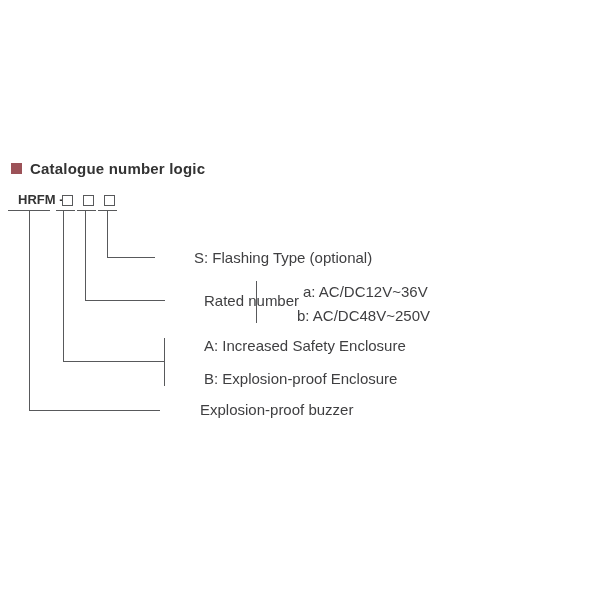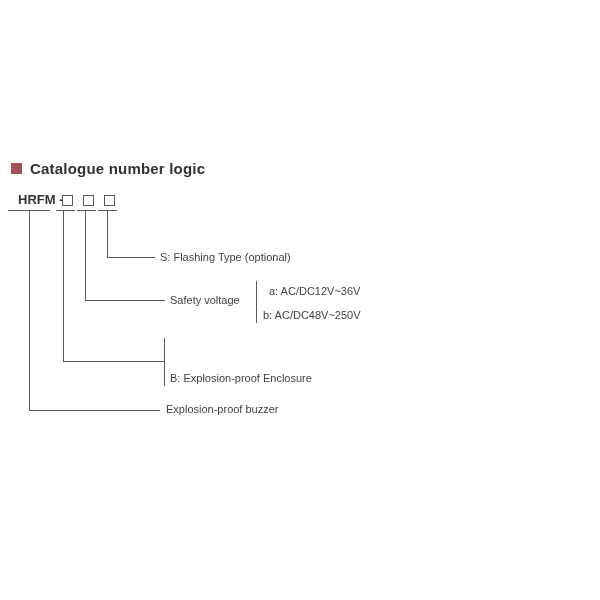--- a/index.html
+++ b/index.html
@@ -58,24 +58,25 @@
     height: 1px;
     background: var(--line, #58595b);
   }
   .vline {
     position: absolute;
     width: 1px;
     background: var(--line, #58595b);
   }
   .lbl {
     position: absolute;
-    font-size: 11px;
+    font-size: 15px;
     color: var(--text, #3f3f41);
     line-height: 15px;
     white-space: nowrap;
+    margin-left: 34px;
   }
 </style>
 </head>
 <body>
 
 <div class="page">
 
   <div class="header">
     <span class="bullet"></span>
     <span class="title">Catalogue number logic</span>
@@ -99,21 +100,22 @@
   <div class="hline" style="left:107px; top:257px; width:48px;"></div>
   <div class="hline" style="left:85px;  top:300px; width:80px;"></div>
   <div class="hline" style="left:63px;  top:361px; width:101px;"></div>
   <div class="hline" style="left:29px;  top:410px; width:131px;"></div>
 
   <div class="vline" style="left:164px; top:338px; height:48px;"></div>
   <div class="vline" style="left:256px; top:281px; height:42px;"></div>
 
   <div class="lbl" style="left:160px; top:250px;">S: Flashing Type (optional)</div>
 
-  <div class="lbl" style="left:170px; top:293px;">Safety voltage</div>
+  <div class="lbl" style="left:170px; top:293px;">Rated number</div>
   <div class="lbl" style="left:269px; top:284px;">a: AC/DC12V~36V</div>
   <div class="lbl" style="left:263px; top:308px;">b: AC/DC48V~250V</div>
 
+  <div class="lbl" style="left:170px; top:338px;">A: Increased Safety Enclosure</div>
   <div class="lbl" style="left:166px; top:402px;">Explosion-proof buzzer</div>
 
   <div class="lbl" style="left:170px; top:371px;">B: Explosion-proof Enclosure</div>
 
 </div>
 
 </body></html>

